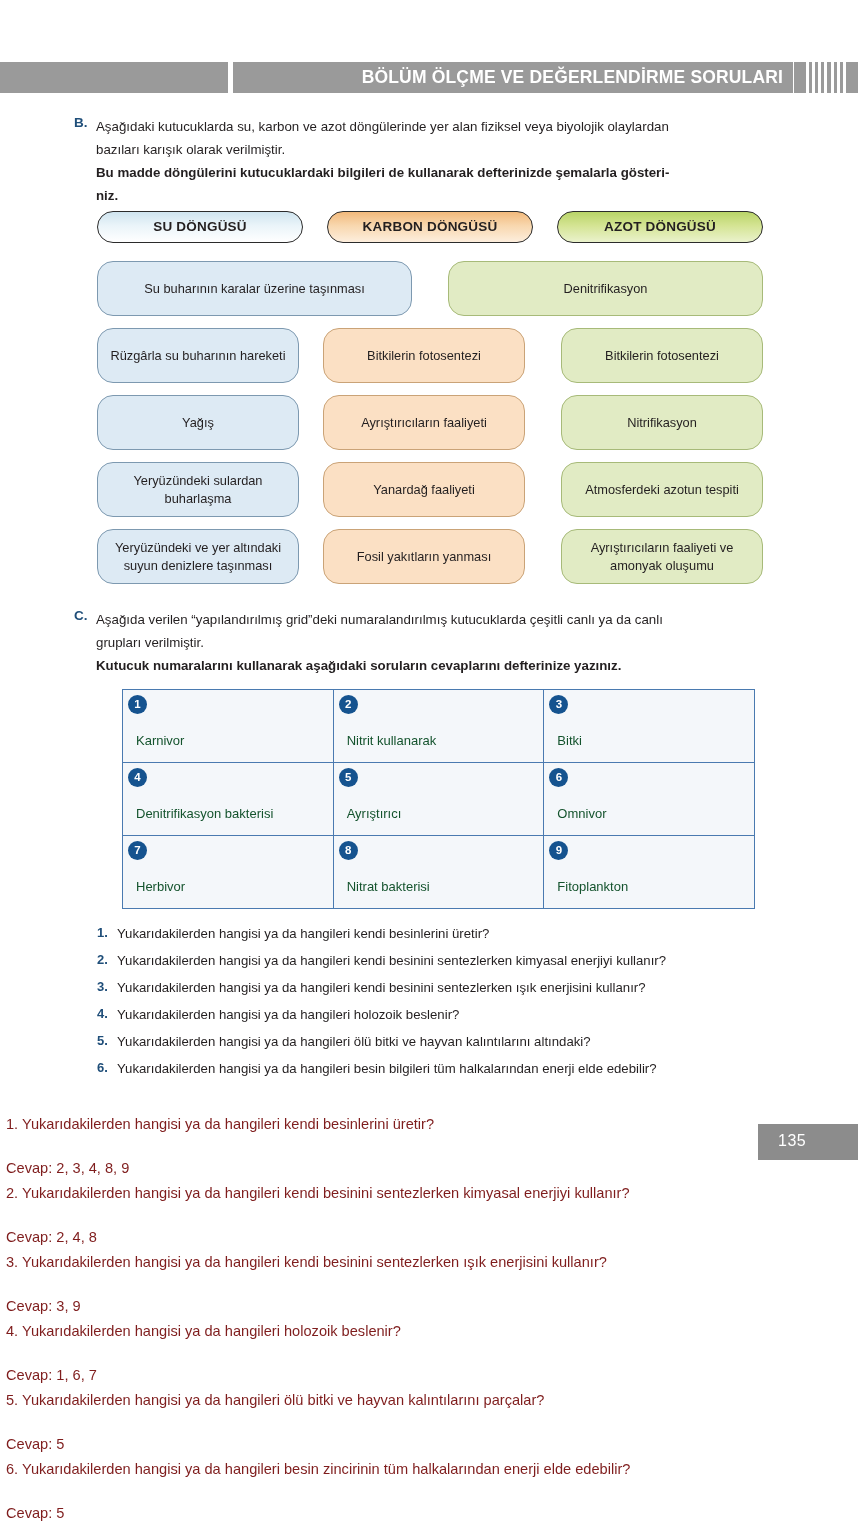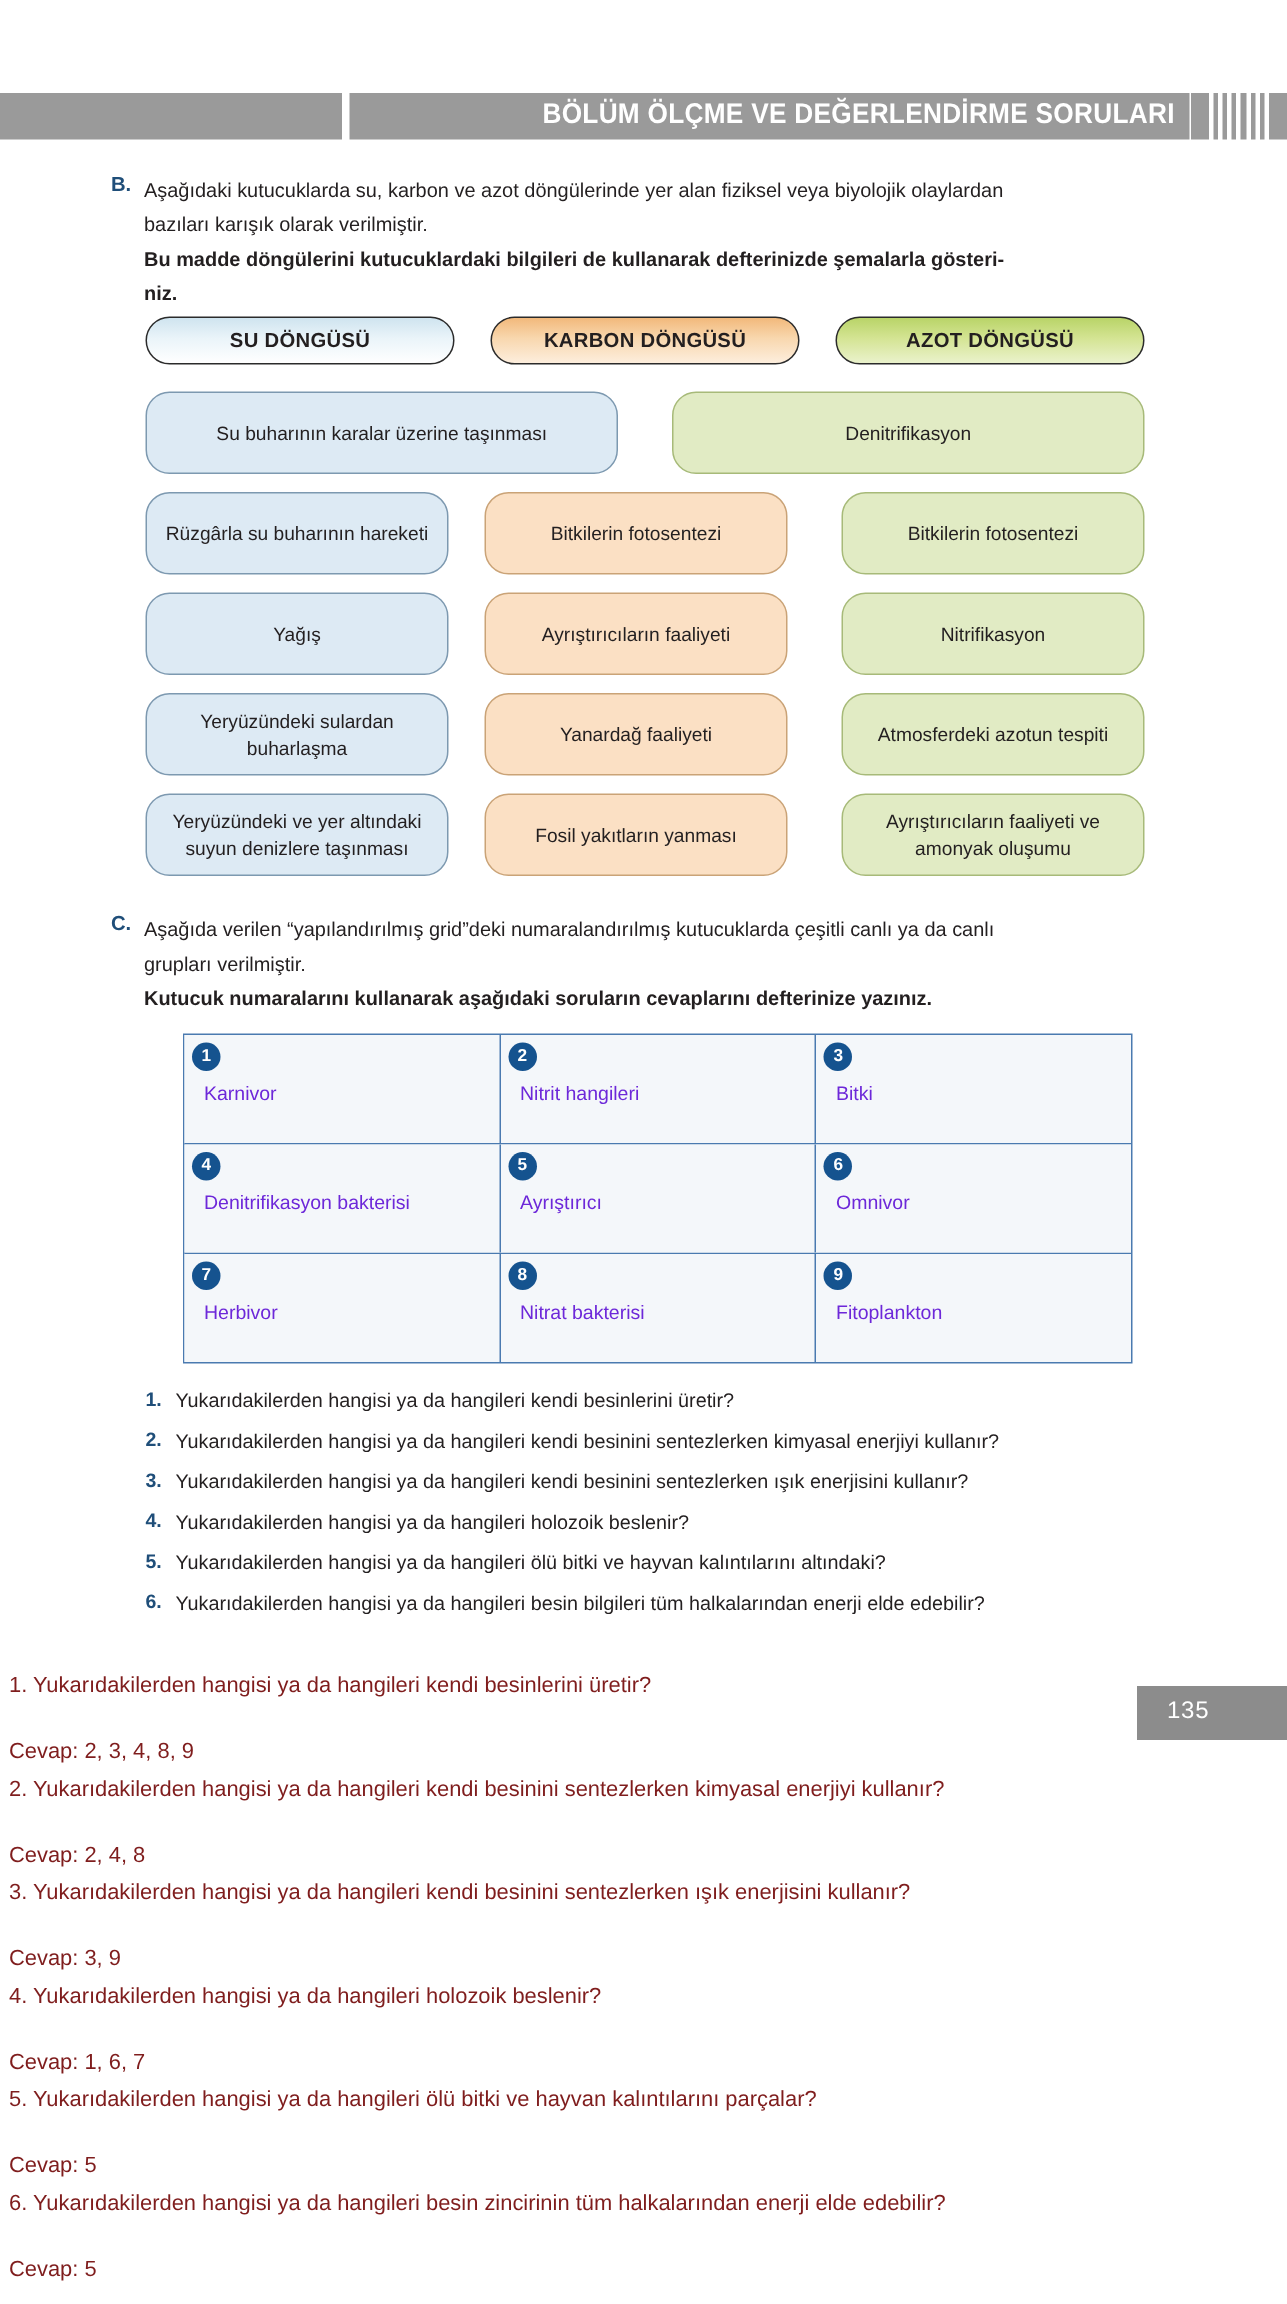--- a/index.html
+++ b/index.html
@@ -77,22 +77,22 @@
   .gcell + .gcell{border-left:1.4px solid #4a7ab0;}
   .badge{
     position:absolute;left:5px;top:5px;
     width:19px;height:19px;border-radius:50%;
     background:#15538f;color:#ffffff;
     font-size:11.5px;font-weight:bold;
     display:flex;align-items:center;justify-content:center;
     line-height:1;
   }
   .gcell .label{
-    position:absolute;left:13px;top:31px;
-    font-size:13px;color:#6d28d9;
+    position:absolute;left:13px;top:43px;
+    font-size:13px;color:#14532d;
   }
 
   
   .qlist{position:absolute;left:97px;top:925px;width:700px;}
   .qitem{display:flex;margin-bottom:9px;}
   .qitem .num{width:20px;flex:0 0 20px;font-weight:bold;font-size:13px;color:#1f4e79;}
   .qitem .txt{font-size:13.2px;line-height:18px;color:#231f20;}
 
   
   .annot{position:absolute;left:6px;top:1112px;width:800px;}
@@ -190,21 +190,21 @@
   </div>
 
   <div class="grid">
     <div class="grow">
       <div class="gcell">
         <div class="badge">1</div>
         <div class="label">Karnivor</div>
       </div>
       <div class="gcell">
         <div class="badge">2</div>
-        <div class="label">Nitrit hangileri</div>
+        <div class="label">Nitrit kullanarak</div>
       </div>
       <div class="gcell">
         <div class="badge">3</div>
         <div class="label">Bitki</div>
       </div>
     </div>
     <div class="grow">
       <div class="gcell">
         <div class="badge">4</div>
         <div class="label">Denitrifikasyon bakterisi</div>

